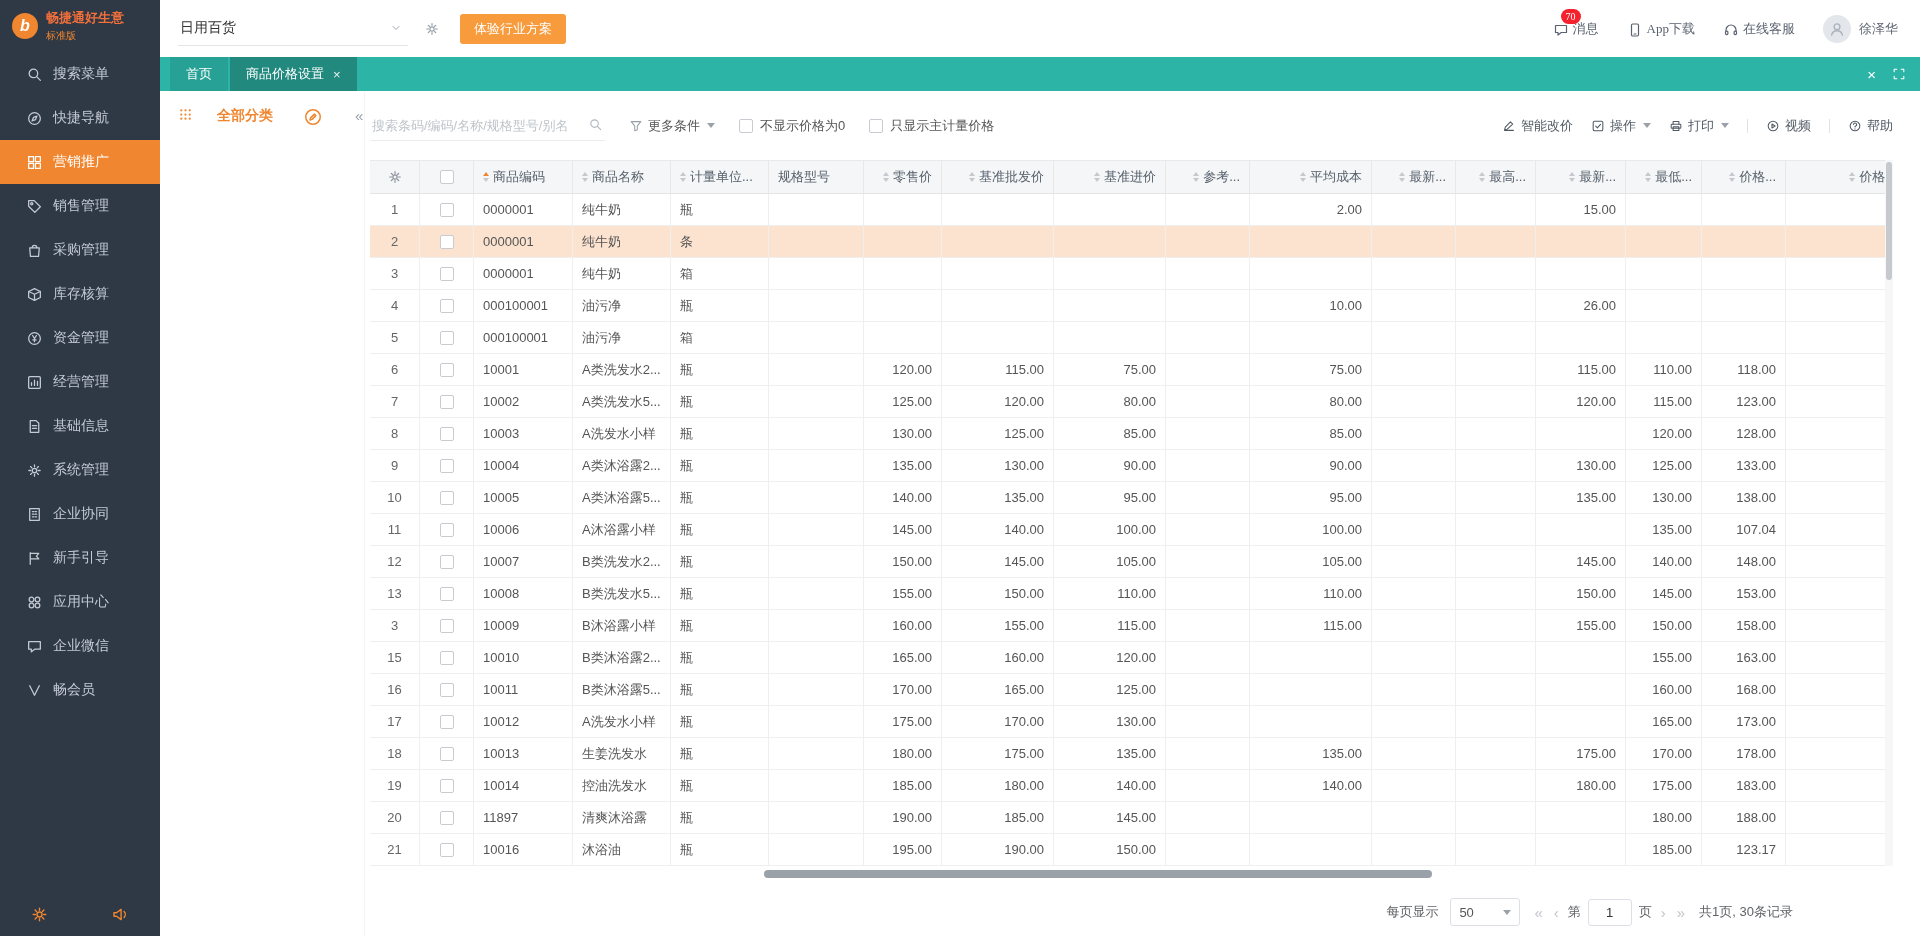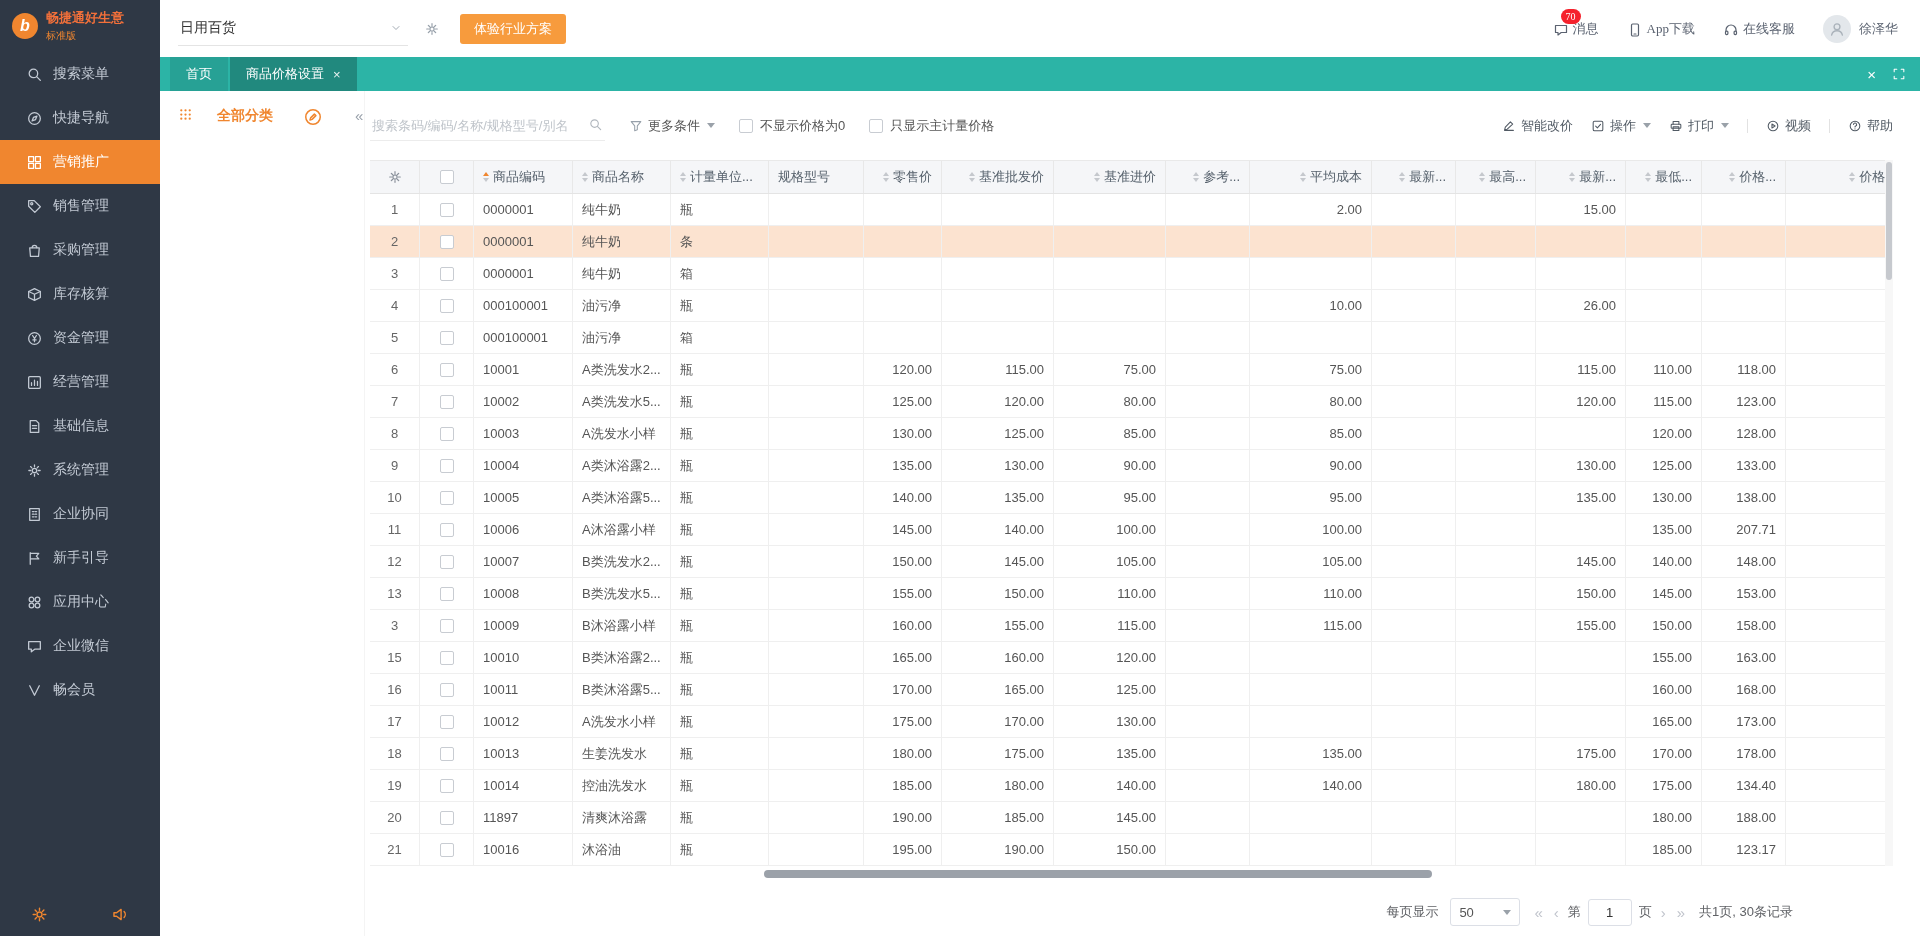--- a/index.html
+++ b/index.html
@@ -1149,21 +1149,21 @@
                   <div class="td num" style="width:80px">
                     <span class="v"></span>
                   </div>
                   <div class="td num" style="width:90px">
                     <span class="v"></span>
                   </div>
                   <div class="td num" style="width:76px">
                     <span class="v">135.00</span>
                   </div>
                   <div class="td num" style="width:84px">
-                    <span class="v">207.71</span>
+                    <span class="v">107.04</span>
                   </div>
                   <div class="td num" style="width:120px">
                     <span class="v"></span>
                   </div>
                 </div>
                 <div class="tr">
                   <div class="td col-rownum center">12</div>
                   <div class="td col-check center">
                     <span class="chk-box"></span>
                   </div>
@@ -1557,21 +1557,21 @@
                   <div class="td num" style="width:80px">
                     <span class="v"></span>
                   </div>
                   <div class="td num" style="width:90px">
                     <span class="v">180.00</span>
                   </div>
                   <div class="td num" style="width:76px">
                     <span class="v">175.00</span>
                   </div>
                   <div class="td num" style="width:84px">
-                    <span class="v">134.40</span>
+                    <span class="v">183.00</span>
                   </div>
                   <div class="td num" style="width:120px">
                     <span class="v"></span>
                   </div>
                 </div>
                 <div class="tr">
                   <div class="td col-rownum center">20</div>
                   <div class="td col-check center">
                     <span class="chk-box"></span>
                   </div>

